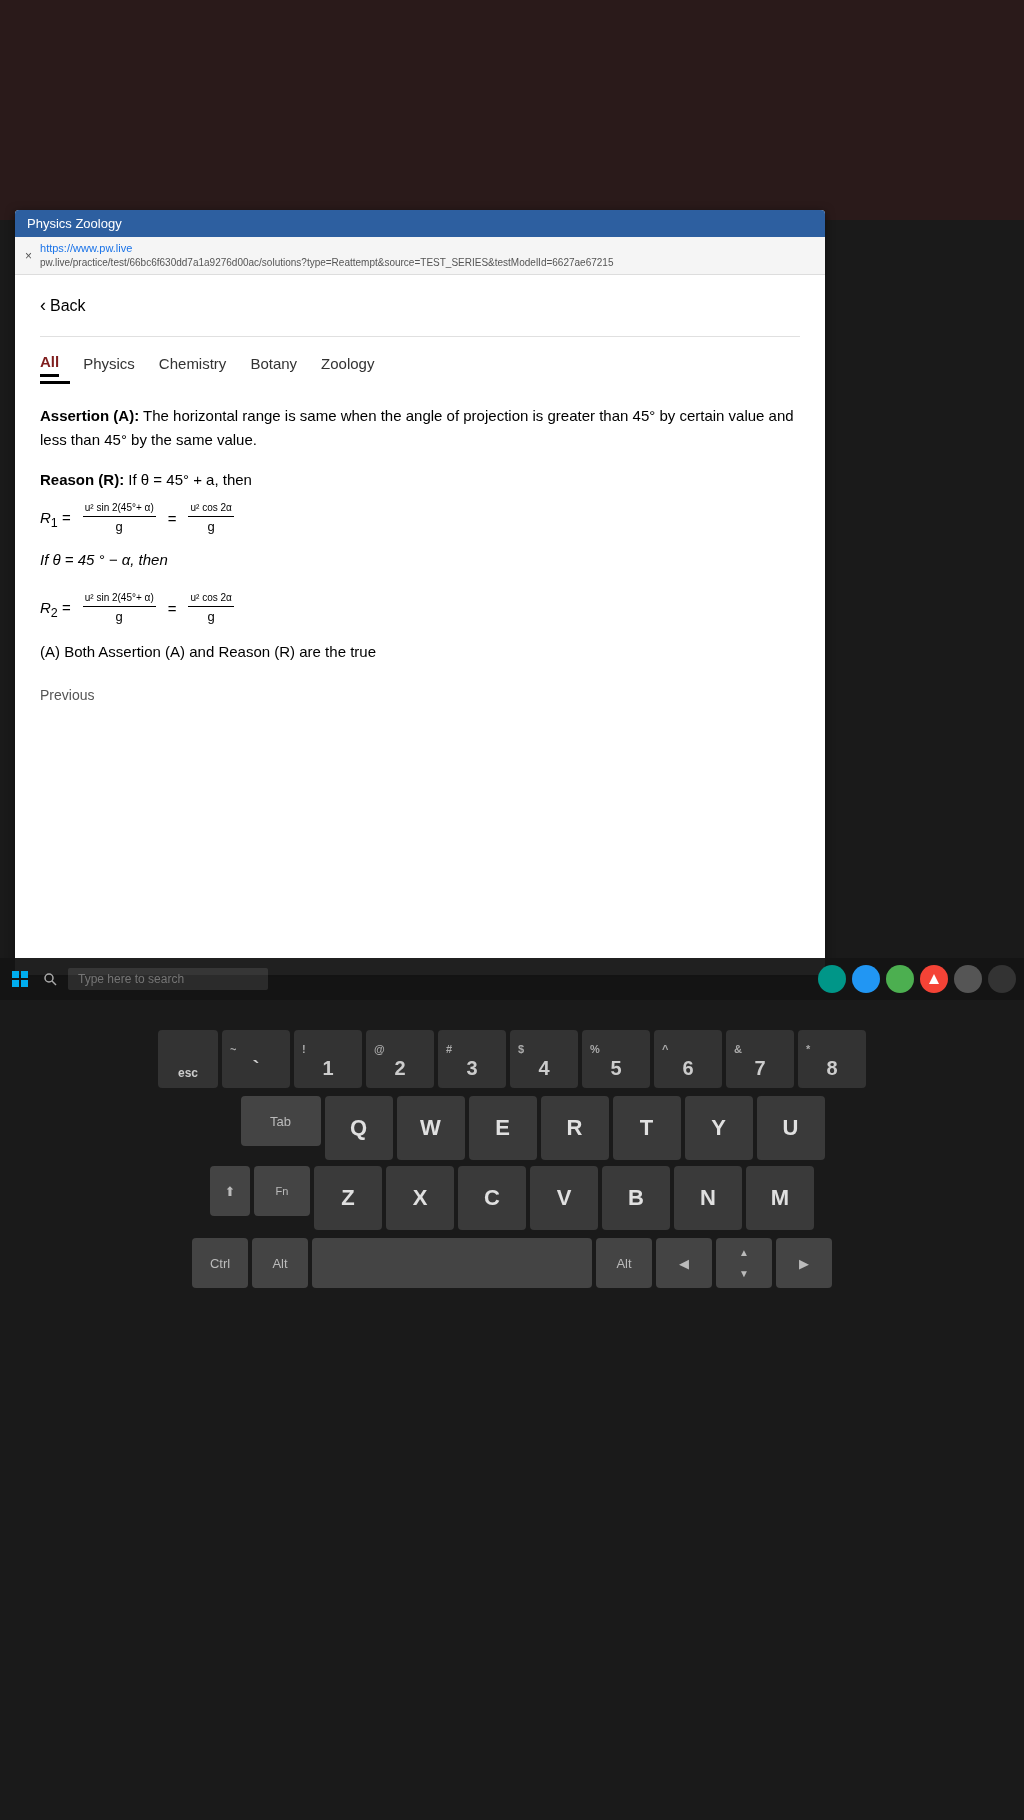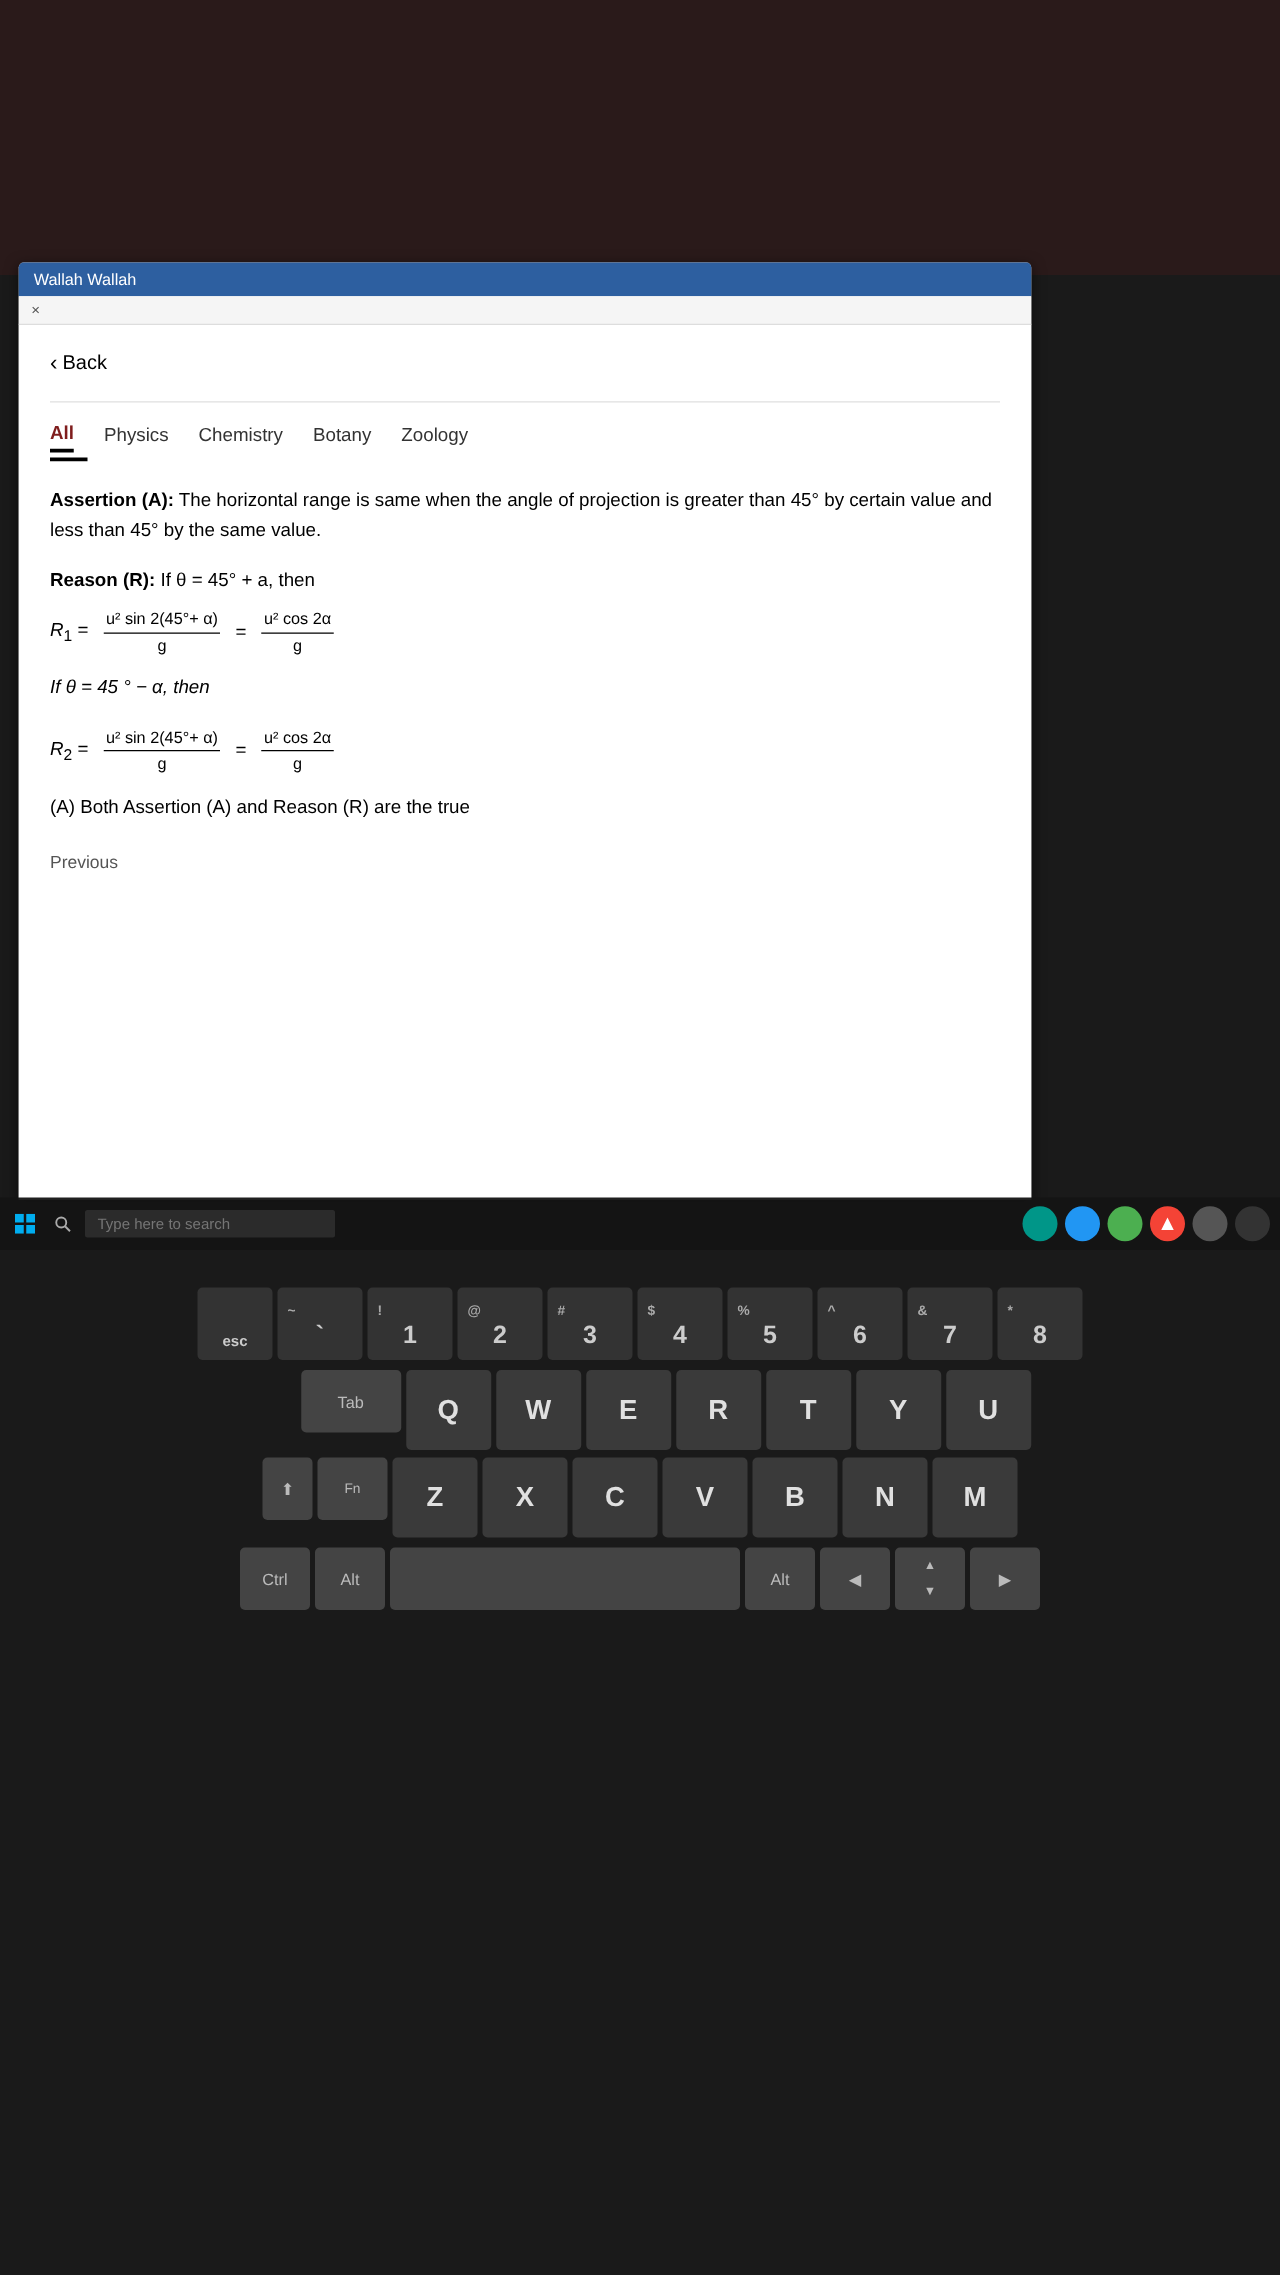--- a/index.html
+++ b/index.html
@@ -169,21 +169,21 @@
       display: inline-flex;
       flex-direction: column;
       align-items: center;
       vertical-align: middle;
       margin: 0 4px;
     }
 
     .fraction .num {
       border-bottom: 1px solid #000;
       padding: 0 2px;
-      font-size: 13px;
+      font-size: 10px;
     }
 
     .fraction .den {
       padding: 0 2px;
       font-size: 13px;
     }
 
     .if-line {
       margin: 10px 0 18px 0;
       font-size: 15px;
@@ -351,26 +351,32 @@
   </style>
 </head>
 <body>
 
 <div class="bg-dark-top"></div>
 
 <div class="browser-window">
 
   <div class="title-bar">
     <div class="title-bar-left">
-      <span>Wallah Wallah</span>
+      <span>Physics Zoology</span>
     </div>
   </div>
 
   <div class="url-bar">
     <span class="close-x">×</span>
+    <div>
+      <div class="url-text">
+        <div class="line1">https://www.pw.live</div>
+        <div class="line2">pw.live/practice/test/66bc6f630dd7a1a9276d00ac/solutions?type=Reattempt&amp;source=TEST_SERIES&amp;testModelId=6627ae67215</div>
+      </div>
+    </div>
   </div>
 
   <div class="page-content">
 
     <div class="back-btn">
       <span class="chevron">‹</span>
       <span>Back</span>
     </div>
 
     <hr class="divider">

